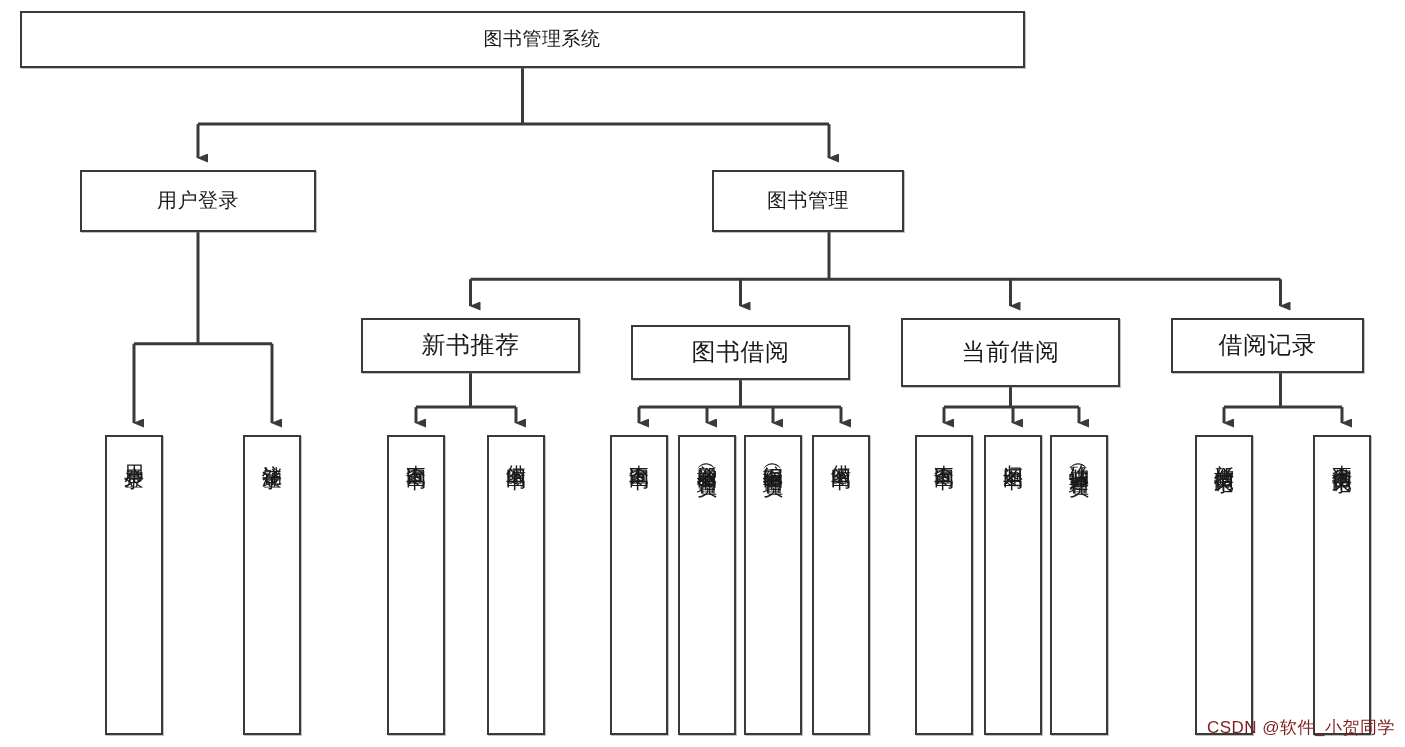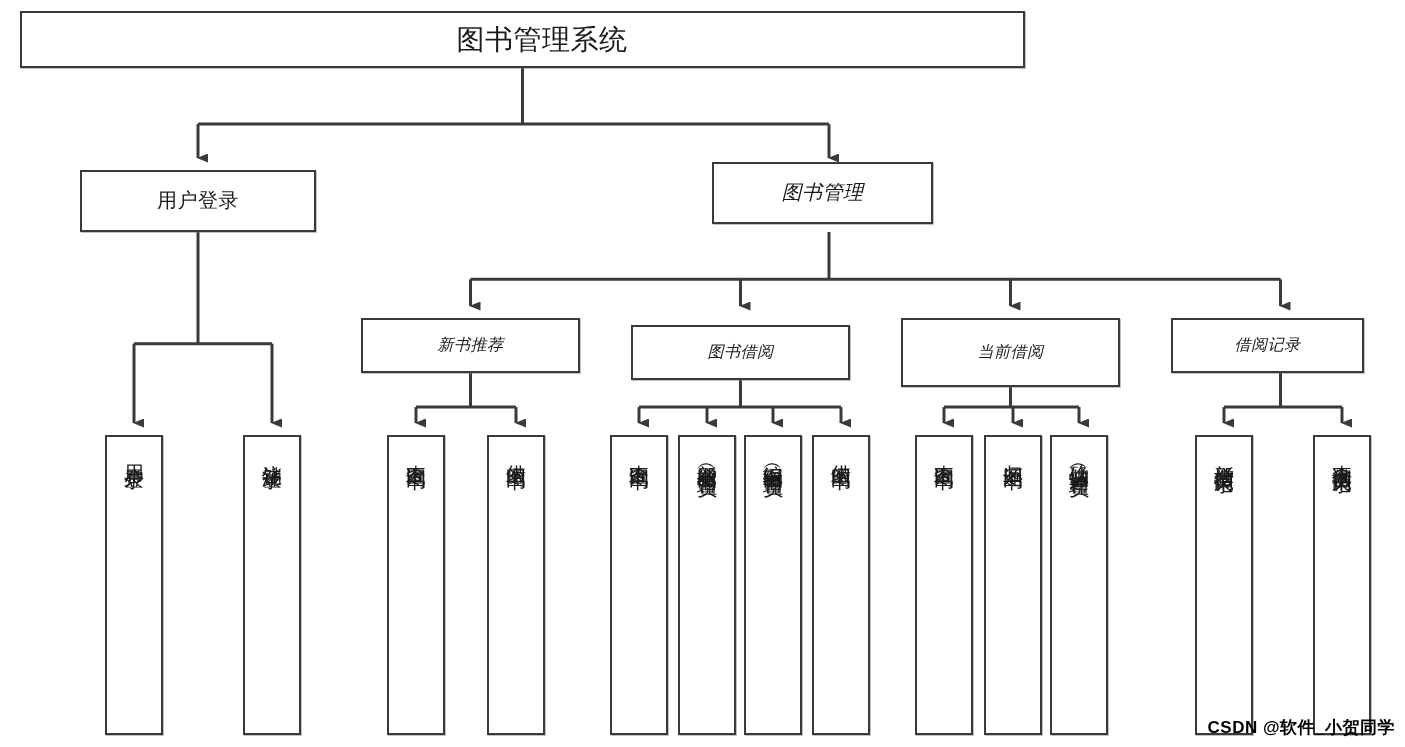--- a/index.html
+++ b/index.html
@@ -37,45 +37,44 @@
     color: #1a1a1a;
     box-shadow: 1px 1px 0 rgba(120,120,120,0.45);
   }
   .node-label {
     display: block;
     text-align: center;
     line-height: 1.18;
     letter-spacing: 0.5px;
     white-space: nowrap;
   }
-  .node.root { font-size: 28px; padding-left: 39px; }
+  .node.root { font-size: 19px; padding-left: 39px; }
   .node.level2 { font-size: 20px; }
-  .node.level3 { font-size: 16px; font-style: italic; }
+  .node.level3 { font-size: 24px; }
   .node.leaf {
     padding: 12px 2px;
     align-items: flex-start;
   }
   .node.leaf .node-label {
     writing-mode: vertical-rl;
     text-orientation: upright;
     font-size: 20px;
     line-height: 1.16;
     letter-spacing: 2px;
     white-space: normal;
   }
   #watermark {
     position: absolute;
     right: 10px;
     bottom: 8px;
     font-size: 17px;
-    color: #000000;
+    color: #7f1d1d;
     letter-spacing: 0.5px;
     white-space: nowrap;
     user-select: none;
-    font-weight: bold;
   }
 </style>
 </head>
 <body>
 
 <div id="diagram-root">
 
   <svg id="edge-layer" viewBox="0 0 1405 747">
     <defs>
       <marker id="arrowhead" markerWidth="9" markerHeight="11" refX="4.5" refY="10" orient="auto" markerUnits="userSpaceOnUse">
@@ -120,21 +119,21 @@
   </svg>
 
   <div class="node root" id="node-root" style="left: 20px; top: 11px; width: 1005px; height: 57px;">
     <span class="node-label">图书管理系统</span>
   </div>
 
   <div id="level2-container">
       <div class="node level2" id="node-user-login" style="left: 80px; top: 170px; width: 236px; height: 62px;">
         <span class="node-label">用户登录</span>
       </div>
-      <div class="node level2" id="node-book-manage" style="left: 712px; top: 162px; width: 221px; height: 62px; font-style: italic;">
+      <div class="node level2" id="node-book-manage" style="left: 712px; top: 170px; width: 192px; height: 62px;">
         <span class="node-label">图书管理</span>
       </div>
     </div>
   <div id="level3-container">
       <div class="node level3" id="node-new-book-recommend" style="left: 361px; top: 318px; width: 219px; height: 55px;">
         <span class="node-label">新书推荐</span>
       </div>
       <div class="node level3" id="node-book-borrow" style="left: 631px; top: 318px; width: 219px; height: 55px; margin-top: 7px;">
         <span class="node-label">图书借阅</span>
       </div>

